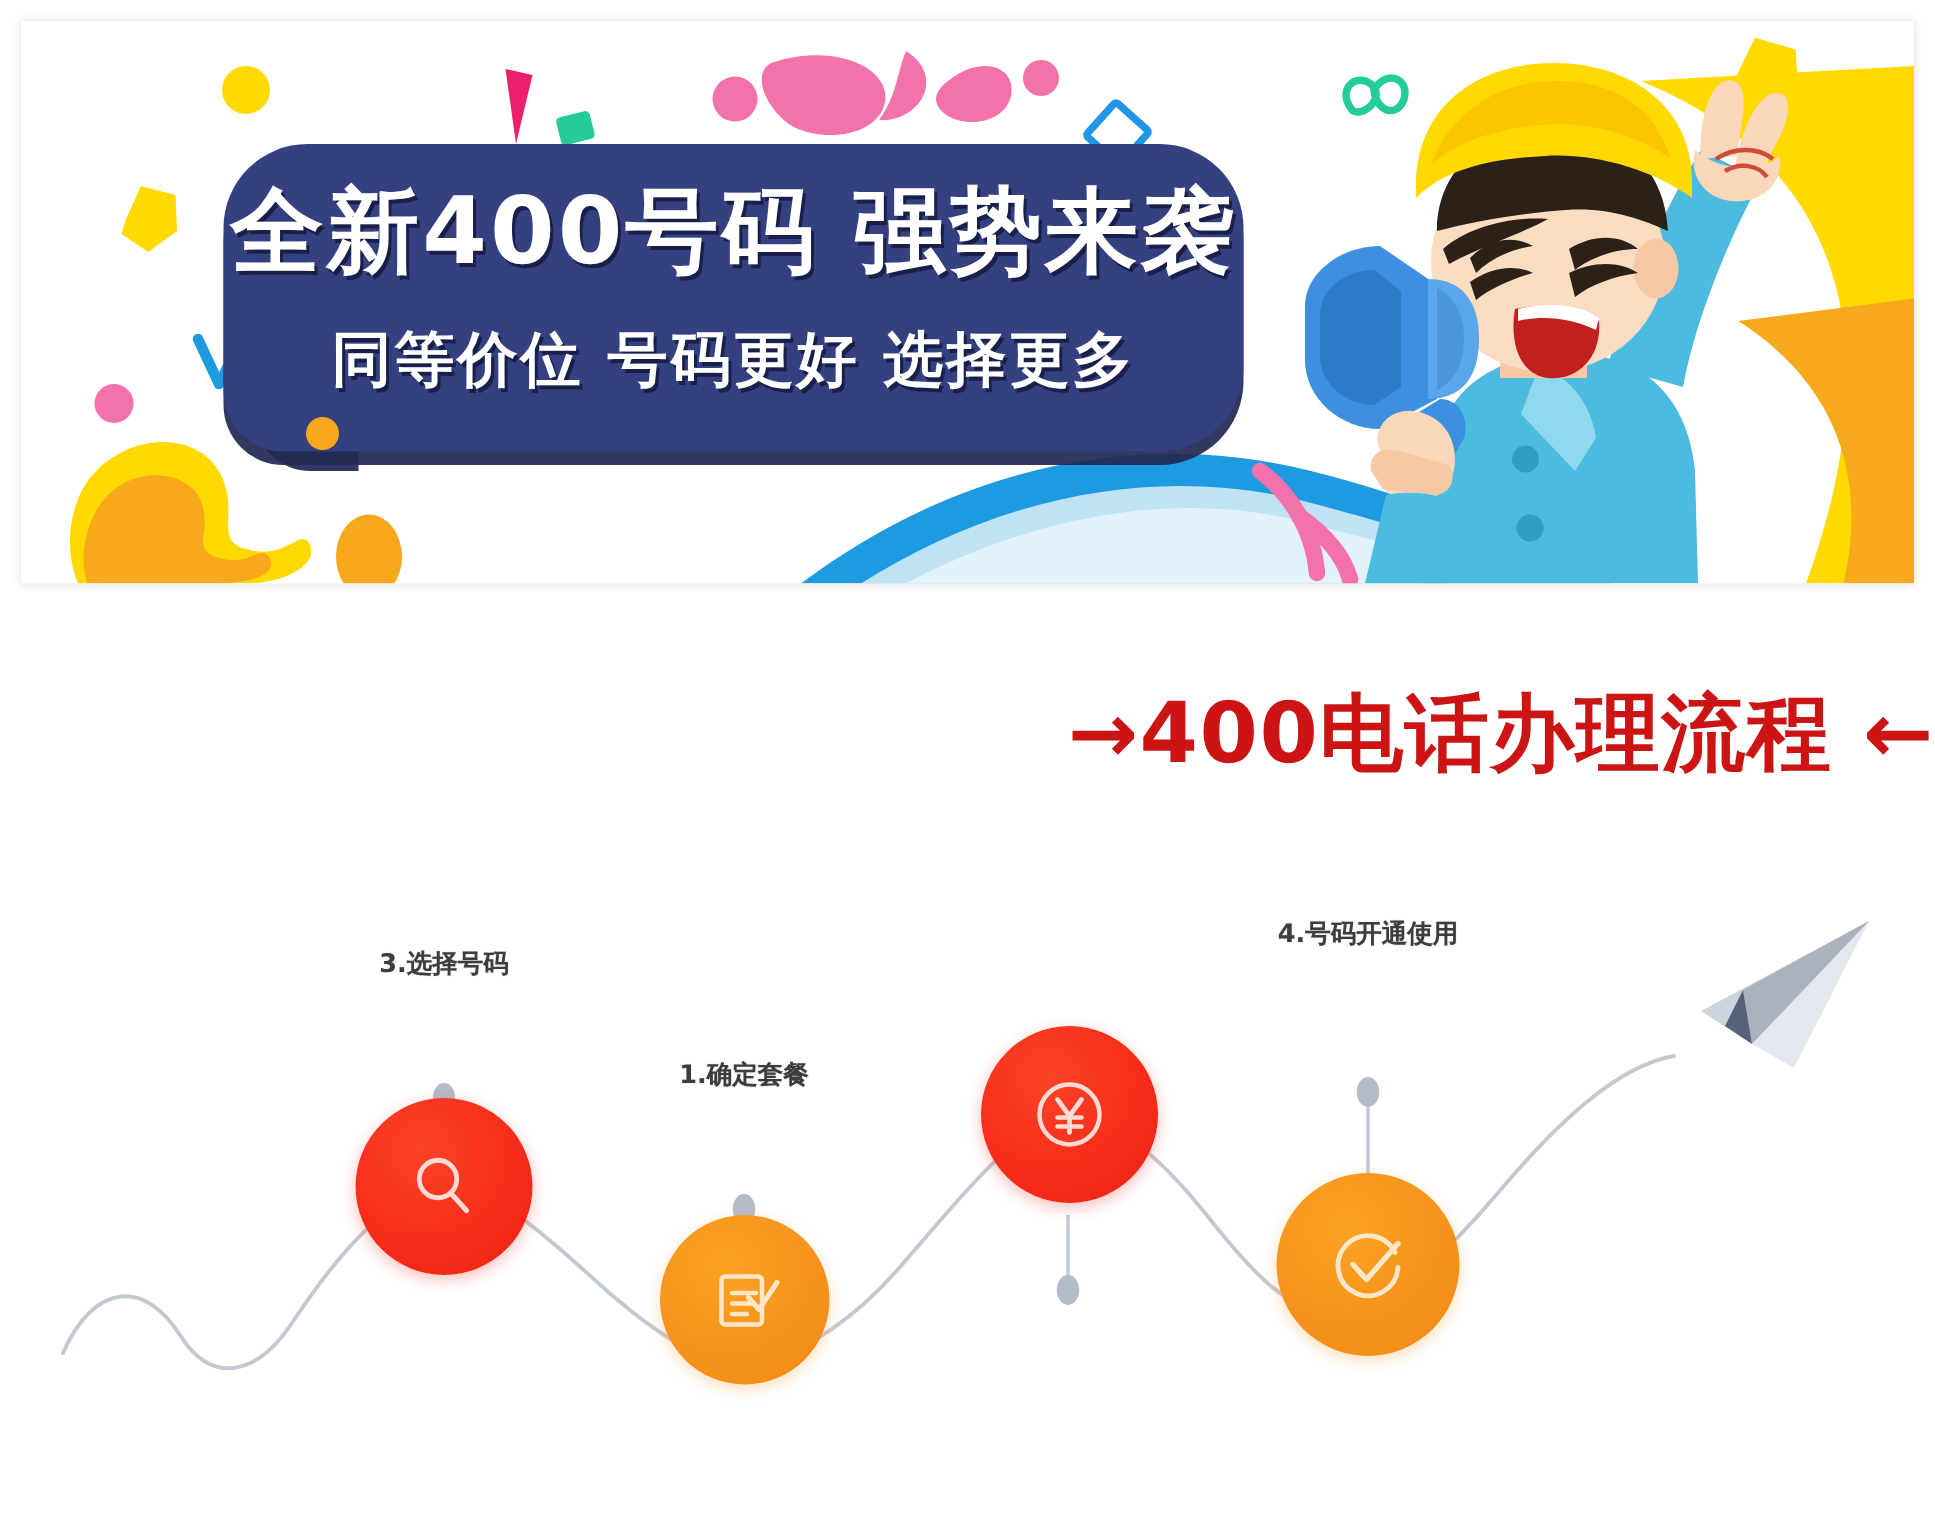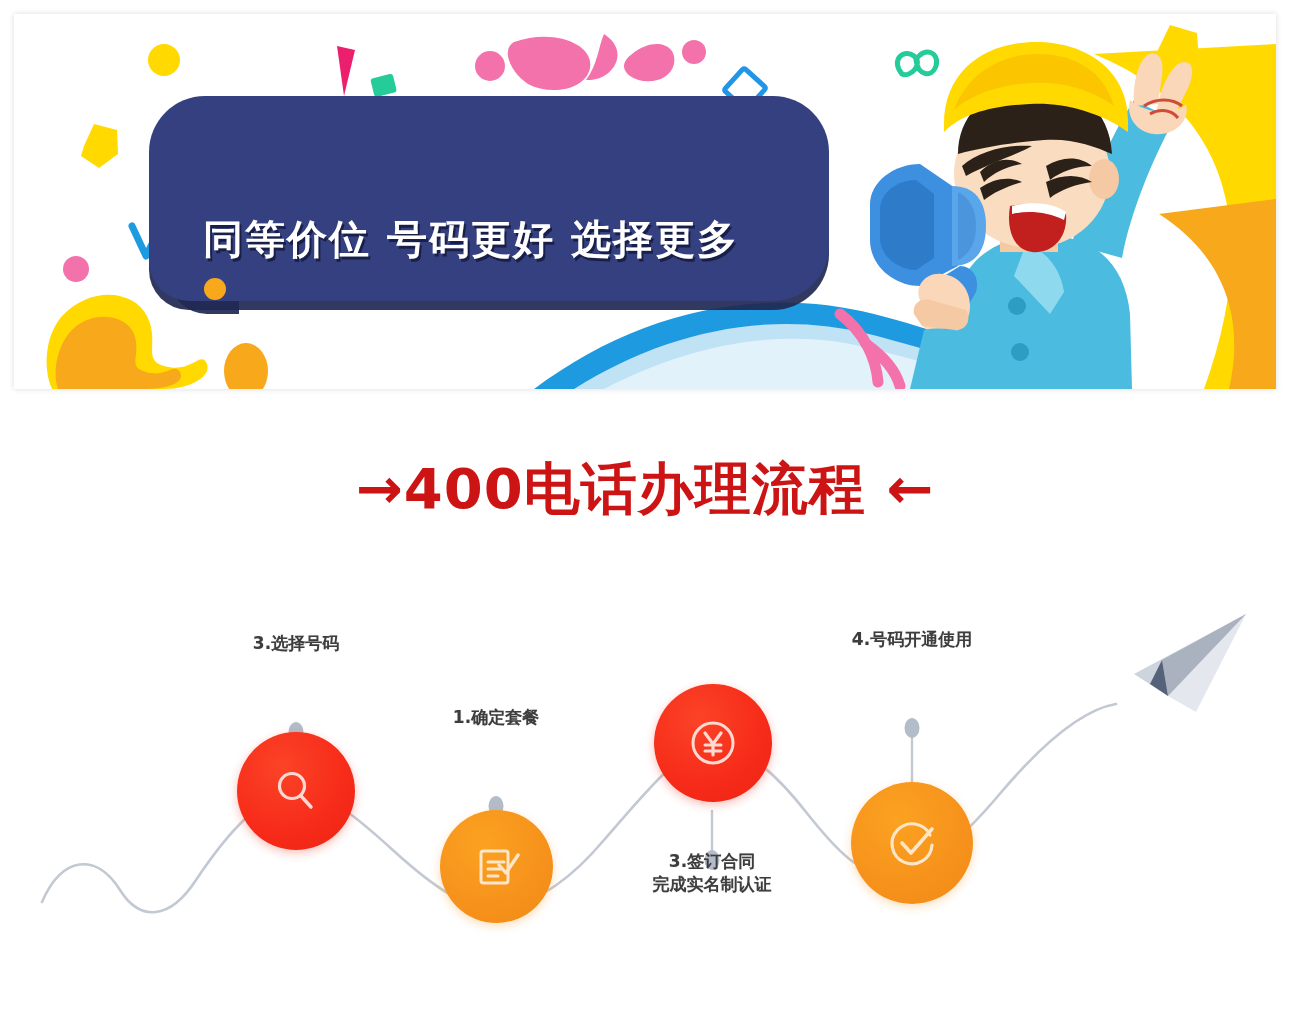--- a/index.html
+++ b/index.html
@@ -67,41 +67,41 @@
     font-weight: bold;
     color: #ffffff;
     letter-spacing: 2px;
     z-index: 8;
     text-shadow: 2px 3px 0 rgba(20,26,62,0.85);
     white-space: nowrap;
     font-family: "DejaVu Sans", "Liberation Sans", sans-serif;
   }
   .bubble-line2 {
     position: absolute;
-    left: 135px;
+    left: 153px;
     top: 198px;
     width: 644px;
     text-align: center;
     font-size: 40px;
     font-weight: bold;
     color: #ffffff;
     letter-spacing: 2px;
     z-index: 8;
     text-shadow: 2px 3px 0 rgba(20,26,62,0.85);
     white-space: nowrap;
     font-family: "DejaVu Sans", "Liberation Sans", sans-serif;
   }
 
   
   .section-title {
     position: absolute;
     left: 0;
     top: 452px;
     width: 1290px;
-    text-align: center;
+    text-align: right;
     font-size: 56px;
     font-weight: bold;
     color: #cc1414;
     letter-spacing: 1px;
     white-space: nowrap;
     font-family: "DejaVu Sans", "Liberation Sans", sans-serif;
   }
 
   
   .flow-wrap {
@@ -246,20 +246,21 @@
       <path d="M906 286 C900 272 912 258 928 260 C946 262 956 276 956 292
                C956 312 940 324 922 320 C906 316 900 300 906 286 Z" fill="#fad7b8"></path>
       <path d="M900 300 C898 290 906 284 916 286 L952 296 C958 306 952 316 942 316 L908 312 Z" fill="#f5c9a4"></path>
 
       <path d="M910 316 C930 312 956 316 968 330 L950 375 L896 375 Z" fill="#4bbbe0"></path>
     </g>
   </svg>
 
   <div class="bubble-tail"></div>
   <div class="bubble"></div>
+  <div class="bubble-line1">全新400号码 强势来袭</div>
   <div class="bubble-line2">同等价位 号码更好 选择更多</div>
   <svg style="position:absolute;left:188px;top:262px;z-index:9" width="26" height="26">
     <circle cx="13" cy="13" r="11" fill="#f7a81b"></circle>
   </svg>
 </div>
 
 <div class="section-title">→400电话办理流程 ←</div>
 
 <div class="flow-wrap">
 
@@ -318,27 +319,23 @@
 
   <div class="node red" style="left:654px; top:124px; width:118px; height:118px;">
     <svg width="52" height="52" viewBox="0 0 52 52">
       <circle cx="26" cy="26" r="20" fill="none" stroke="#ffd9d2" stroke-width="3"></circle>
       <polyline points="18,16 26,27 34,16" fill="none" stroke="#ffd9d2" stroke-width="3.2" stroke-linecap="round"></polyline>
       <line x1="26" y1="27" x2="26" y2="38" stroke="#ffd9d2" stroke-width="3.2" stroke-linecap="round"></line>
       <line x1="18" y1="28" x2="34" y2="28" stroke="#ffd9d2" stroke-width="3" stroke-linecap="round"></line>
       <line x1="18" y1="34" x2="34" y2="34" stroke="#ffd9d2" stroke-width="3" stroke-linecap="round"></line>
     </svg>
   </div>
-  <div class="step-label" style="left:612px; top:290px; width:200px;">
-    <span>3.签订合同</span>
-    <span class="sub">完成实名制认证</span>
-  </div>
 
   <div class="node orange" style="left:851px; top:222px; width:122px; height:122px;">
     <svg width="56" height="56" viewBox="0 0 56 56">
       <path d="M46 20 A20 20 0 1 0 48 30" fill="none" stroke="#ffe6c8" stroke-width="3.2" stroke-linecap="round"></path>
       <polyline points="18,28 27,38 48,14" fill="none" stroke="#ffe6c8" stroke-width="3.6" stroke-linecap="round" stroke-linejoin="round"></polyline>
     </svg>
   </div>
-  <div class="step-label" style="left:812px; top:68px; width:200px;">
+  <div class="step-label" style="left:812px; top:52px; width:200px;">
     <span>4.号码开通使用</span>
   </div>
 </div>
 
 </body></html>

